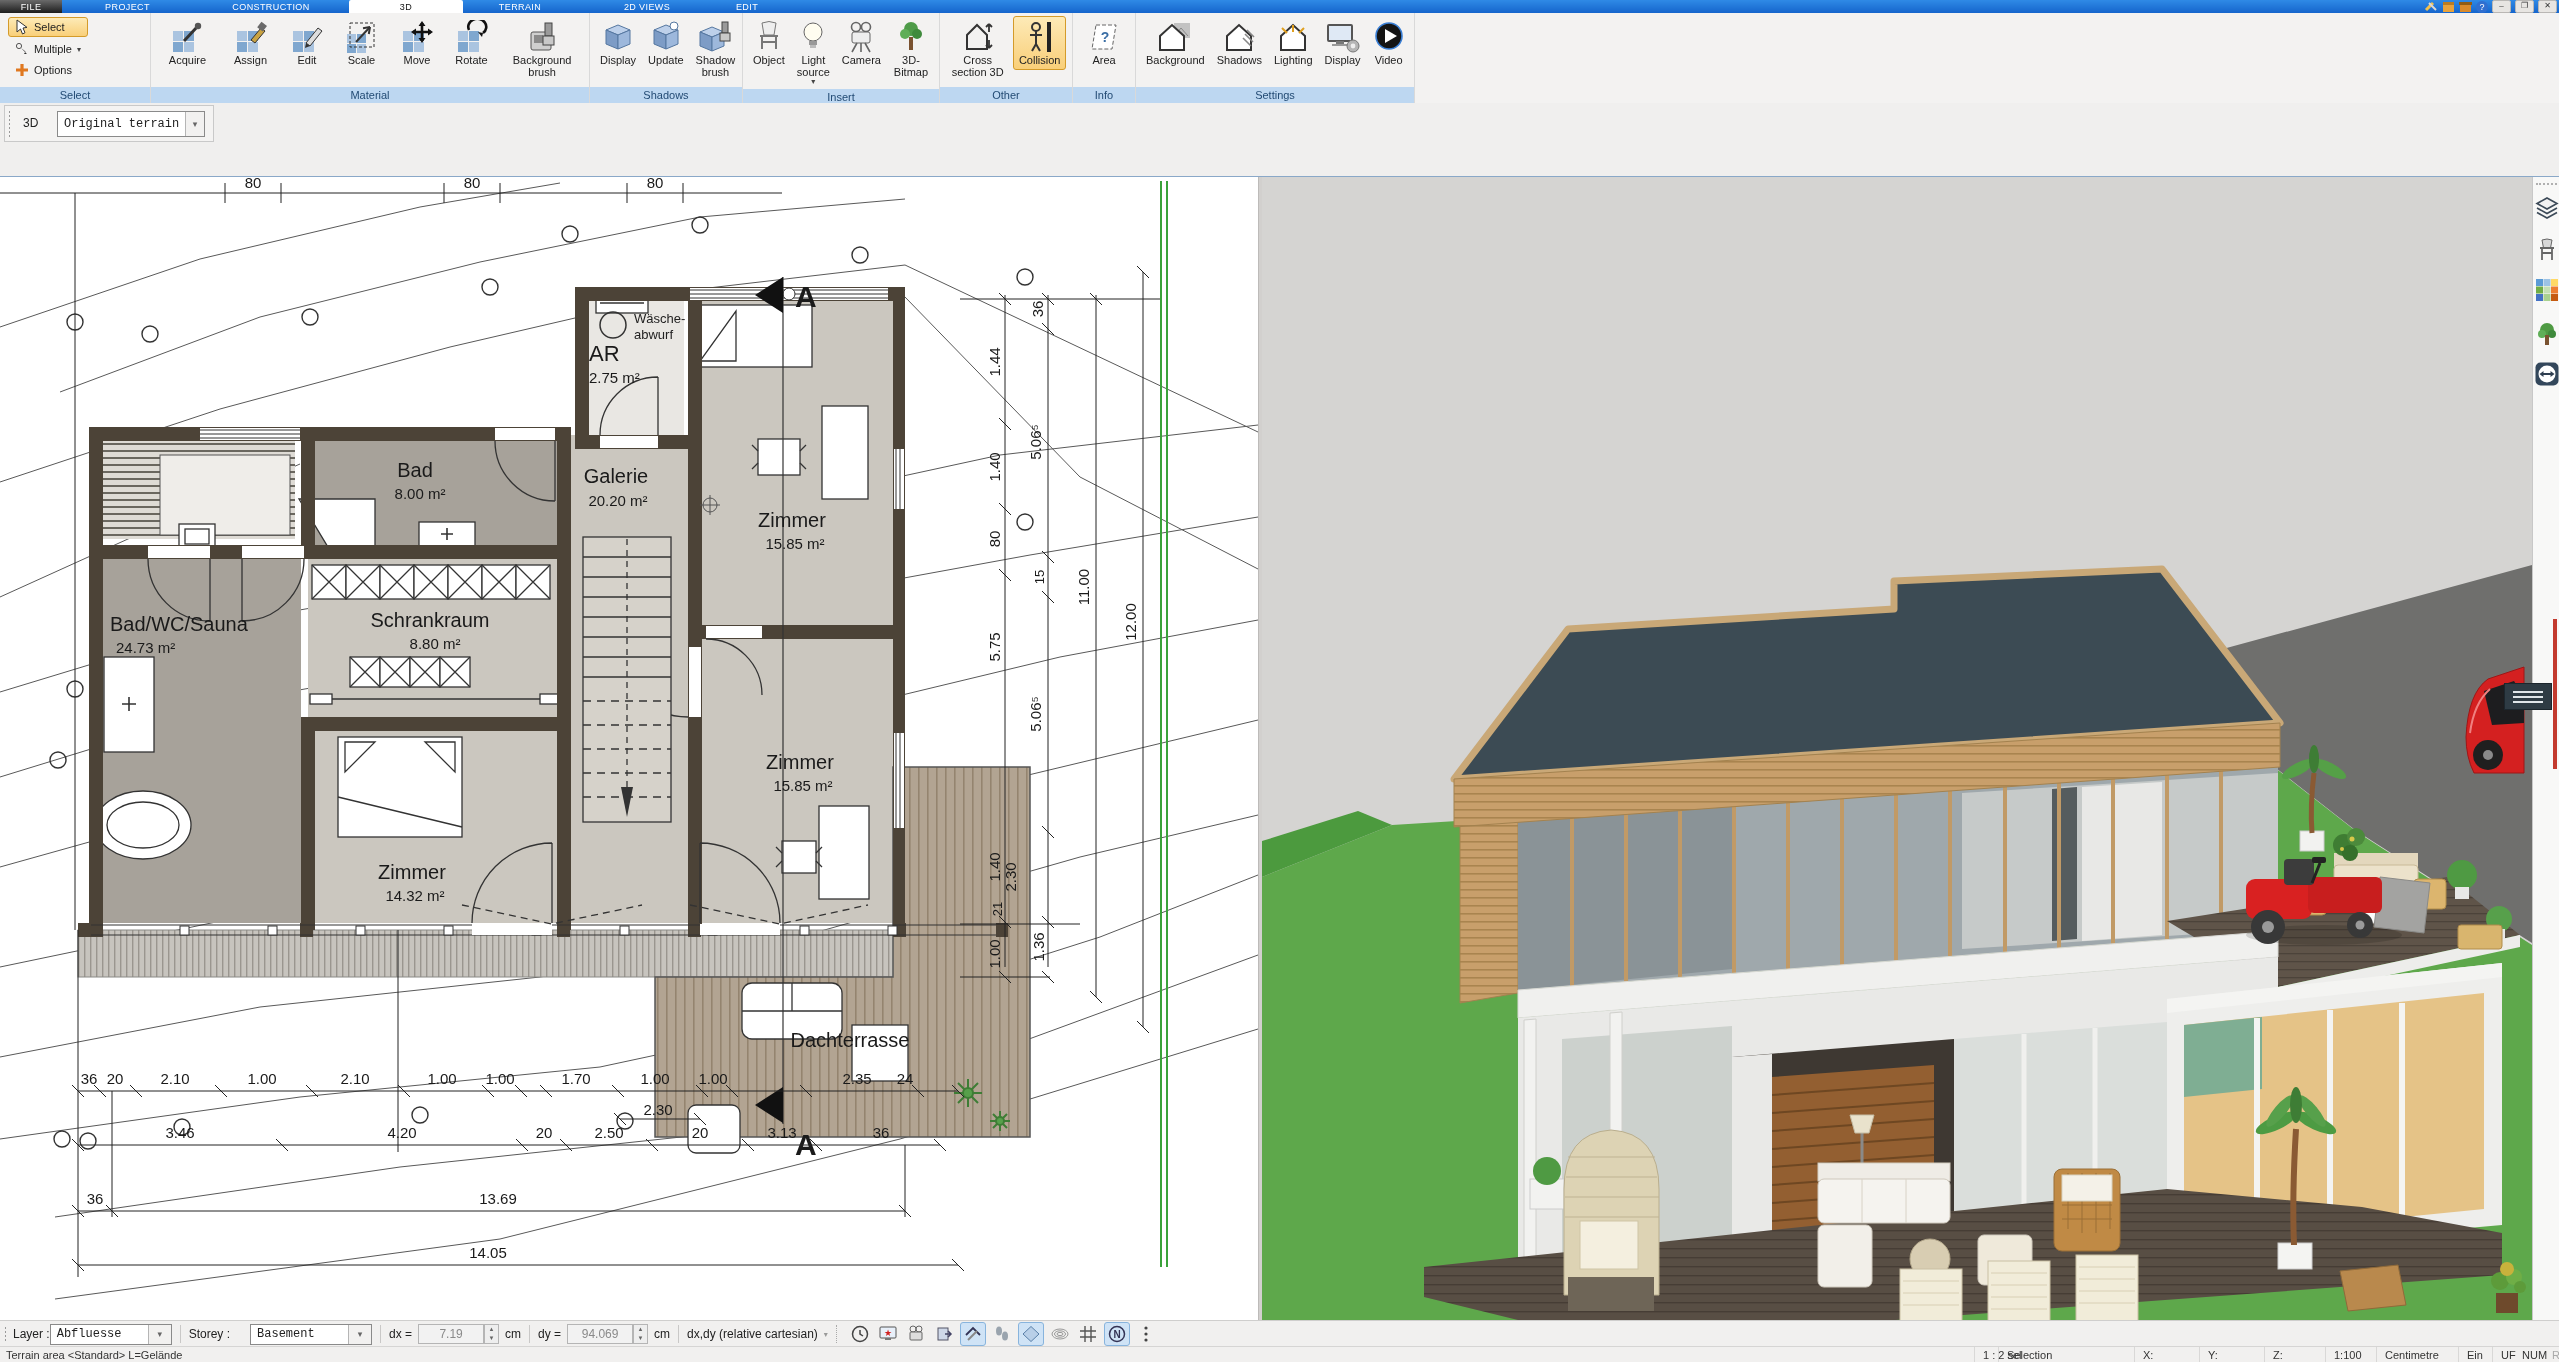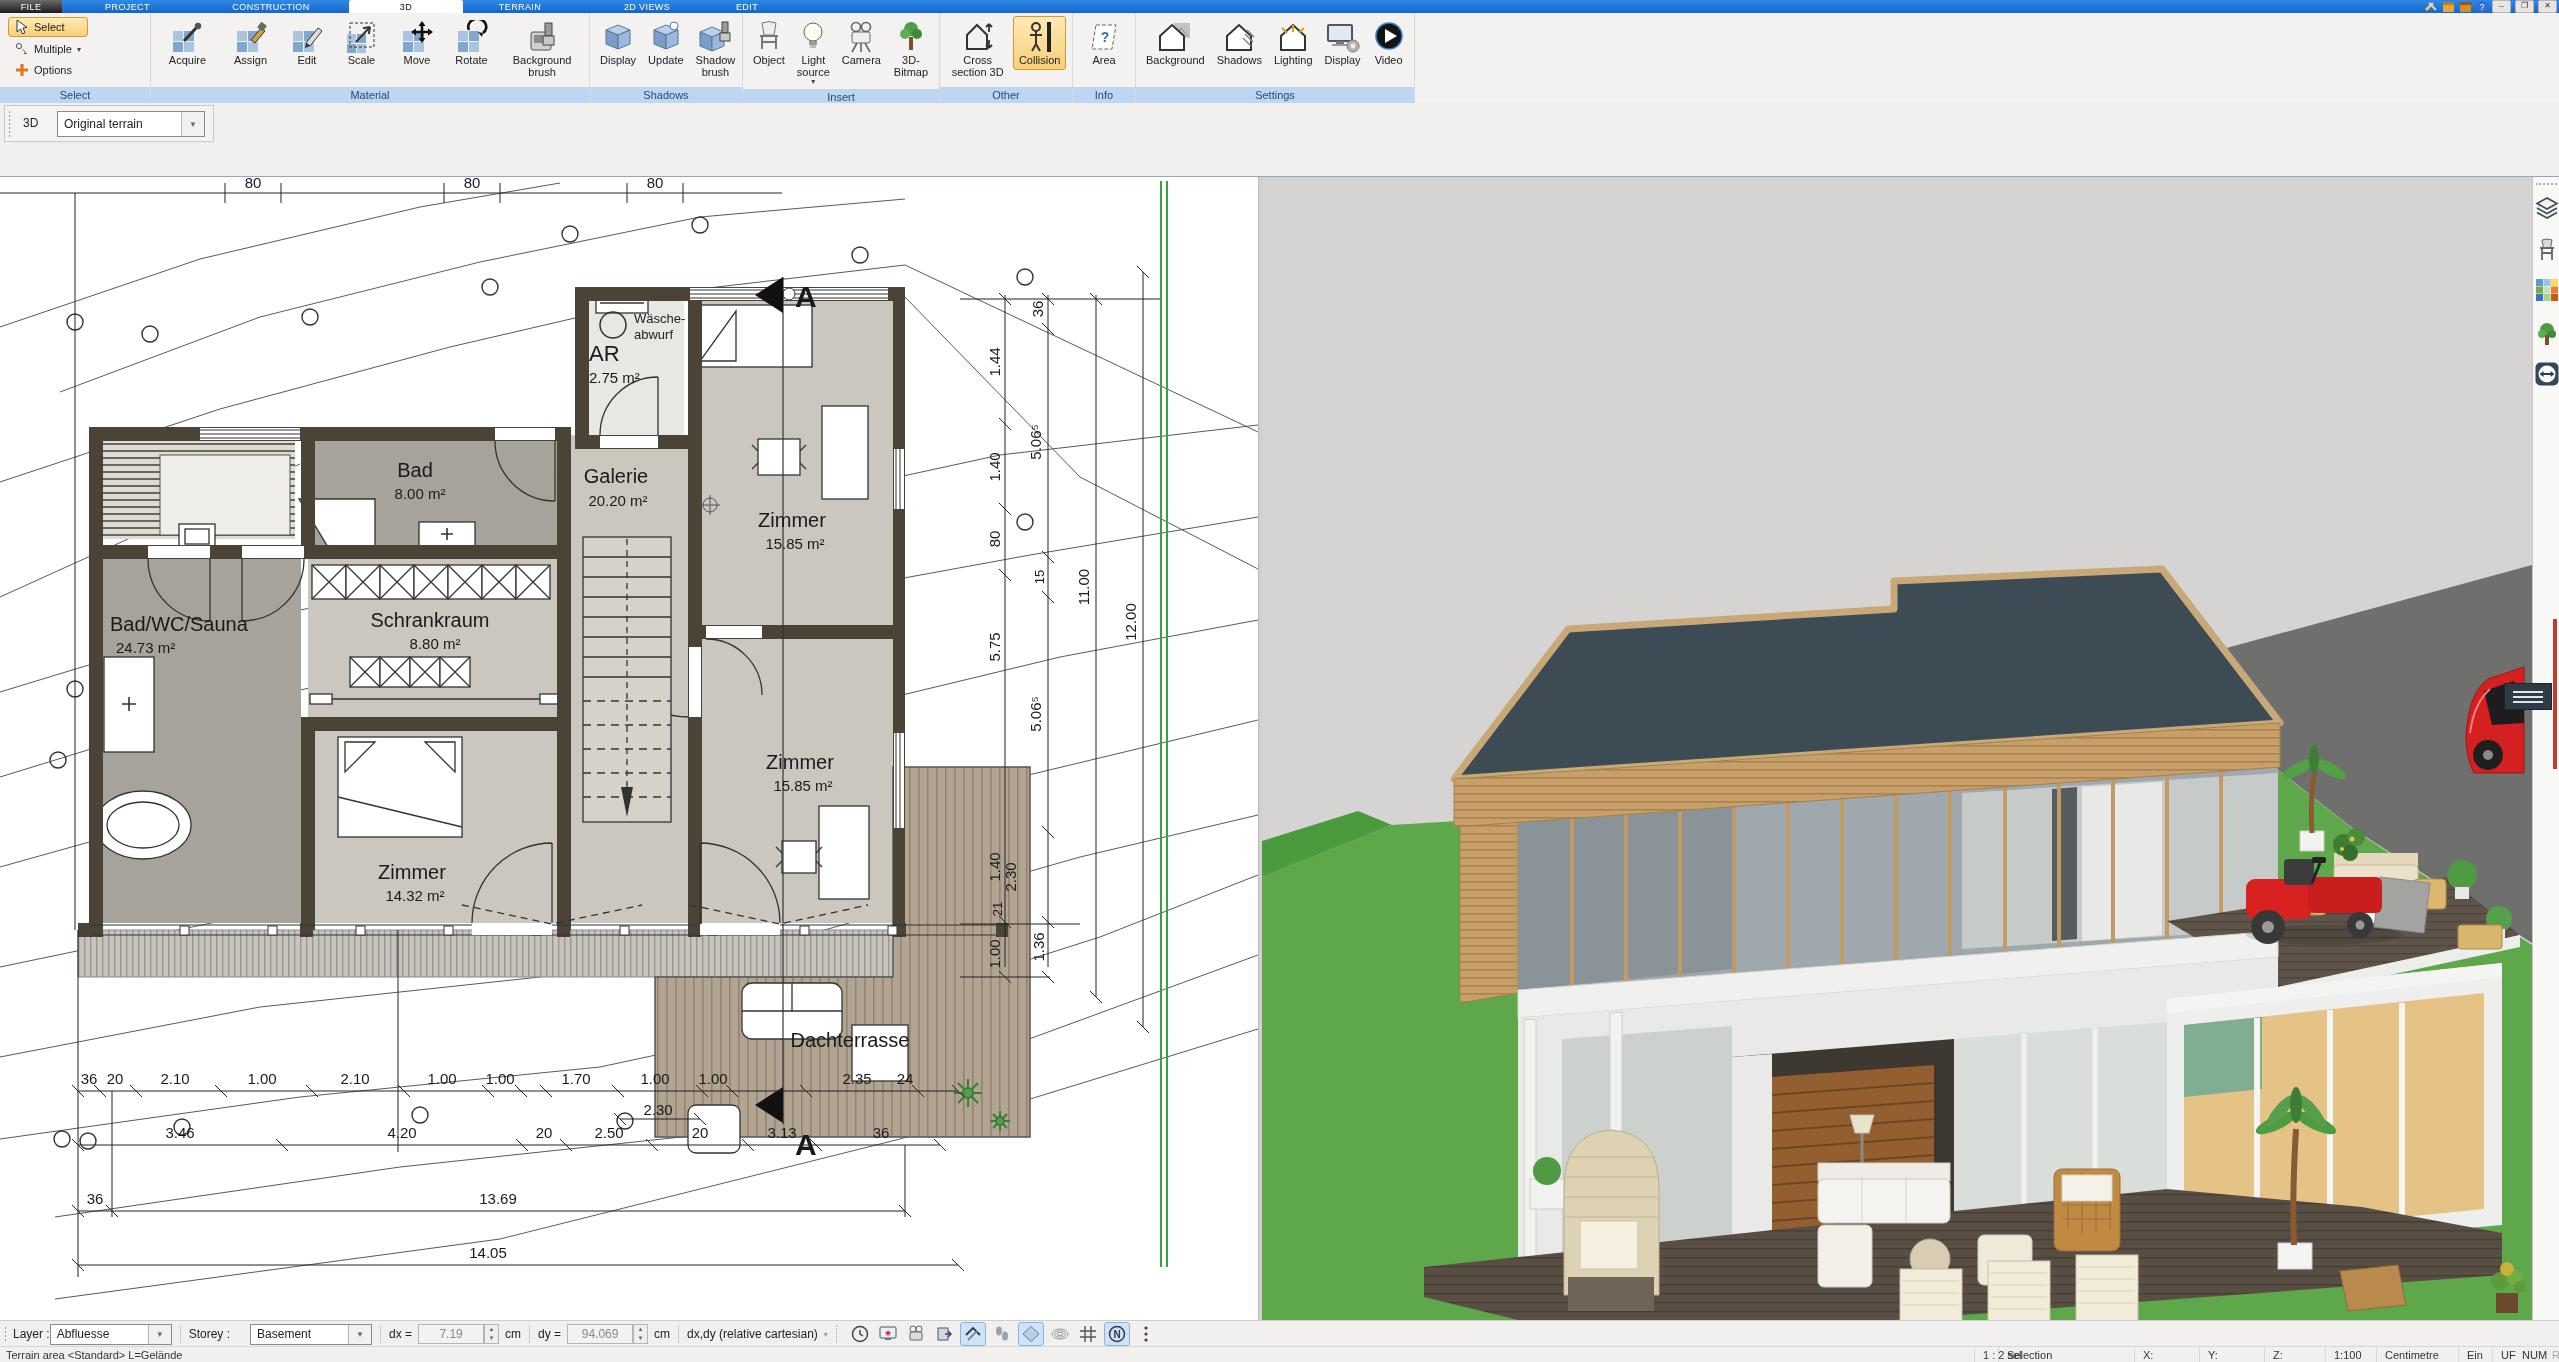--- a/index.html
+++ b/index.html
@@ -27,21 +27,21 @@
   .selbtn{display:flex;align-items:center;gap:5px;font-size:11px;padding:1px 6px;border-radius:3px;border:1px solid transparent;}
   .selbtn.active{background:linear-gradient(#fdeab7,#f9cf79);border-color:#d49b2a;}
   .caret{font-size:8px;color:#444;}
   
   .toolbar2{left:0;top:103px;width:2559px;height:39px;background:#f0efee;}
   .tb2box{position:absolute;left:4px;top:2px;width:208px;height:35px;border:1px solid #c9c9c9;background:#f4f3f2;}
   .grip{position:absolute;left:3px;top:4px;width:3px;height:28px;
         background-image:radial-gradient(#9a9a9a 1px,transparent 1px);background-size:3px 4px;}
   .lbl12{font-size:12px;color:#222;}
   .dropdown{background:#fff;border:1px solid #8a8a8a;height:24px;display:flex;align-items:center;font-size:12px;}
-  .dropdown .val{flex:1;padding:0 6px;white-space:nowrap;}
+  .dropdown .val{flex:1;padding:0 6px;white-space:nowrap;font-family:Liberation Mono, monospace;}
   .ddbtn{width:22px;height:100%;border-left:1px solid #b5b5b5;background:#f2f1f0;display:flex;align-items:center;justify-content:center;color:#666;font-size:9px;}
   .dialogbar{left:0;top:142px;width:2559px;height:34px;background:#f0efee;border-bottom:1px solid #b9c7d6;}
   .dlgbox{position:absolute;left:4px;top:0px;width:285px;height:32px;border:1px solid #c9c9c9;border-top:none;background:#f4f3f2;}
   
   .canvas{left:0;top:176px;width:2559px;height:1144px;background:#fff;border-top:1px solid #8aa8c8;}
   .pane2d{position:absolute;left:0;top:0;width:1258px;height:1144px;background:#fff;overflow:hidden;}
   .divider{position:absolute;left:1258px;top:0;width:4px;height:1144px;background:#d2d0ce;border-left:1px solid #bdbbb9;}
   .pane3d{position:absolute;left:1262px;top:0;width:1270px;height:1144px;background:#d5d4d2;overflow:hidden;}
   .sidebar{position:absolute;left:2532px;top:0;width:27px;height:1144px;background:#f8f8f7;border-left:1px solid #c8c8c8;}
   .sbicon{position:absolute;left:1px;width:25px;height:26px;display:flex;align-items:center;justify-content:center;}

